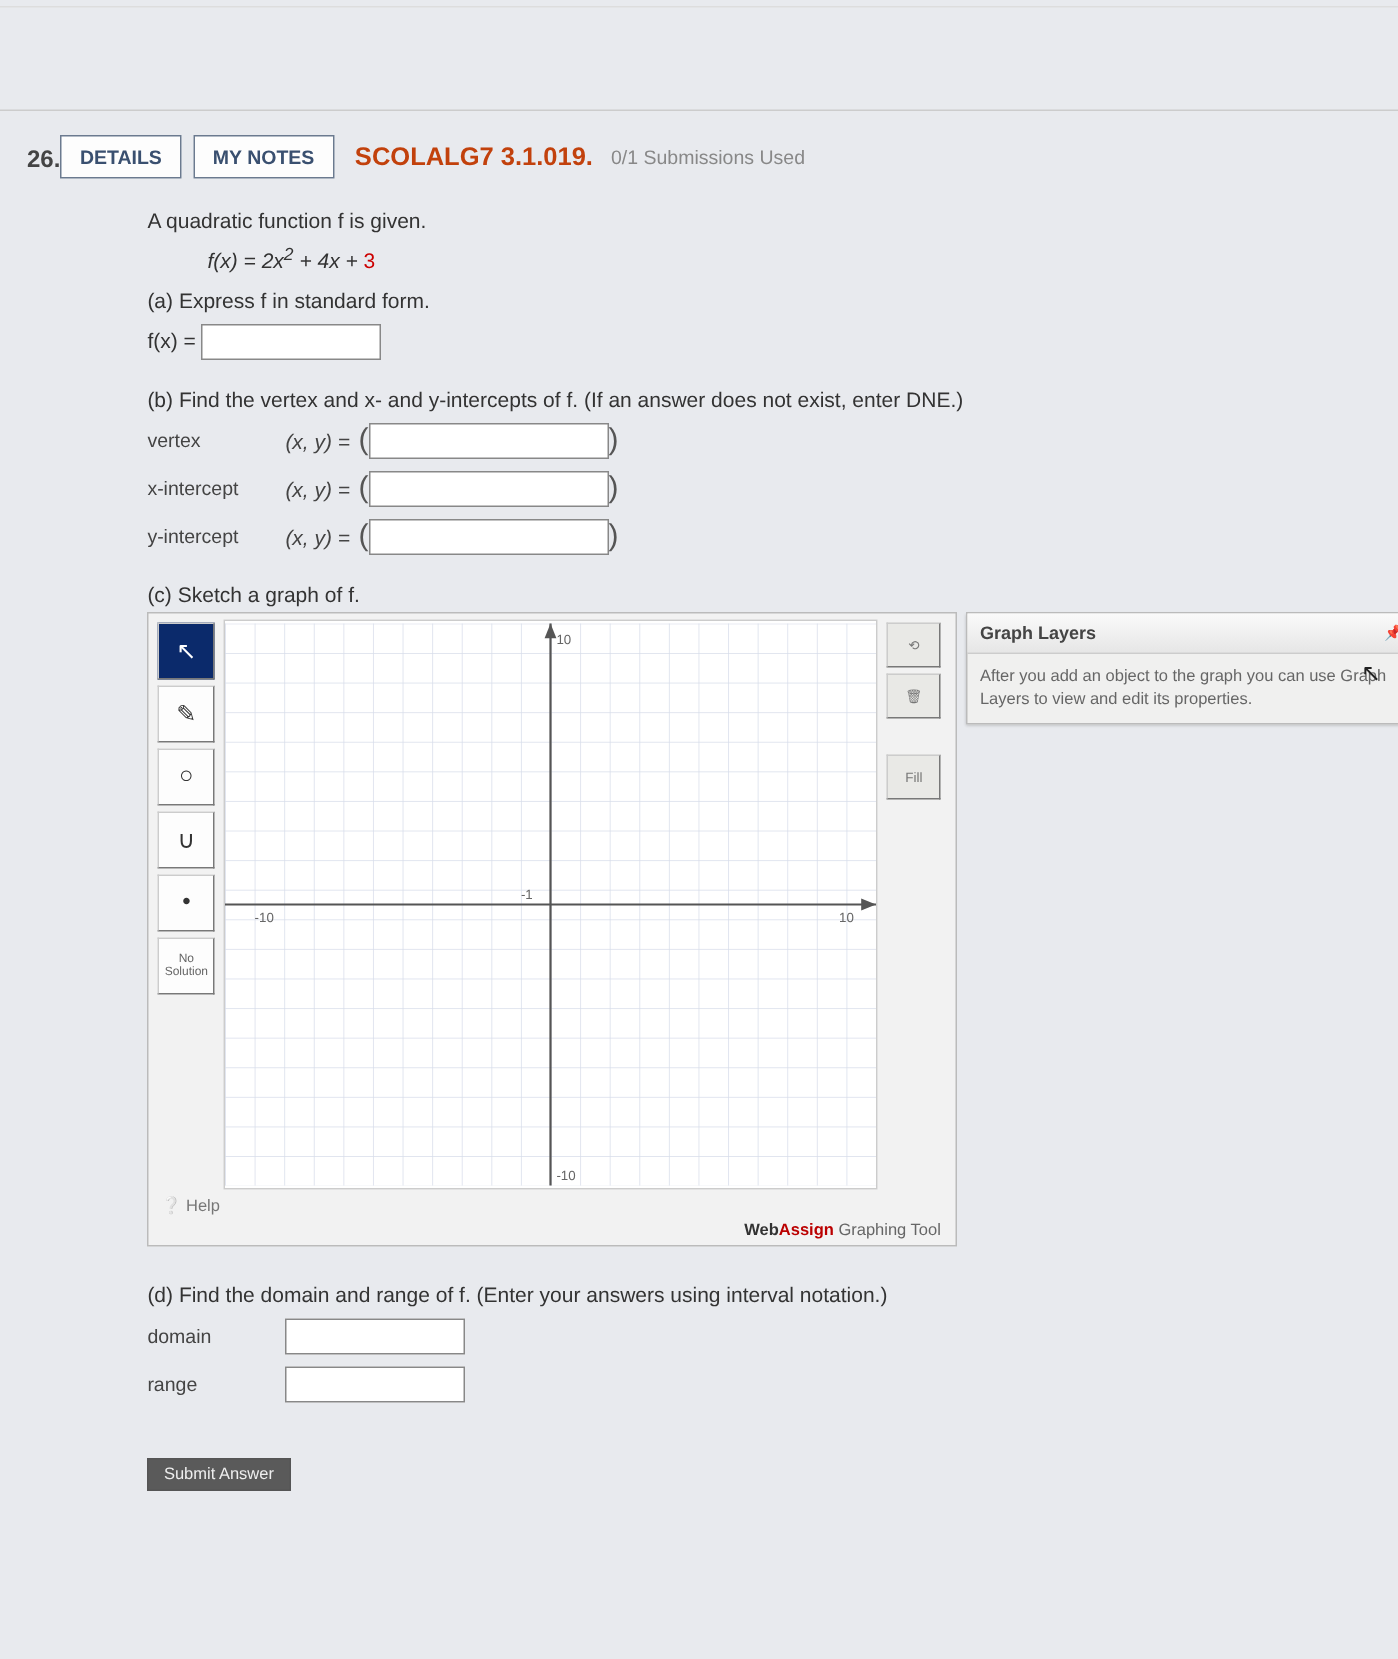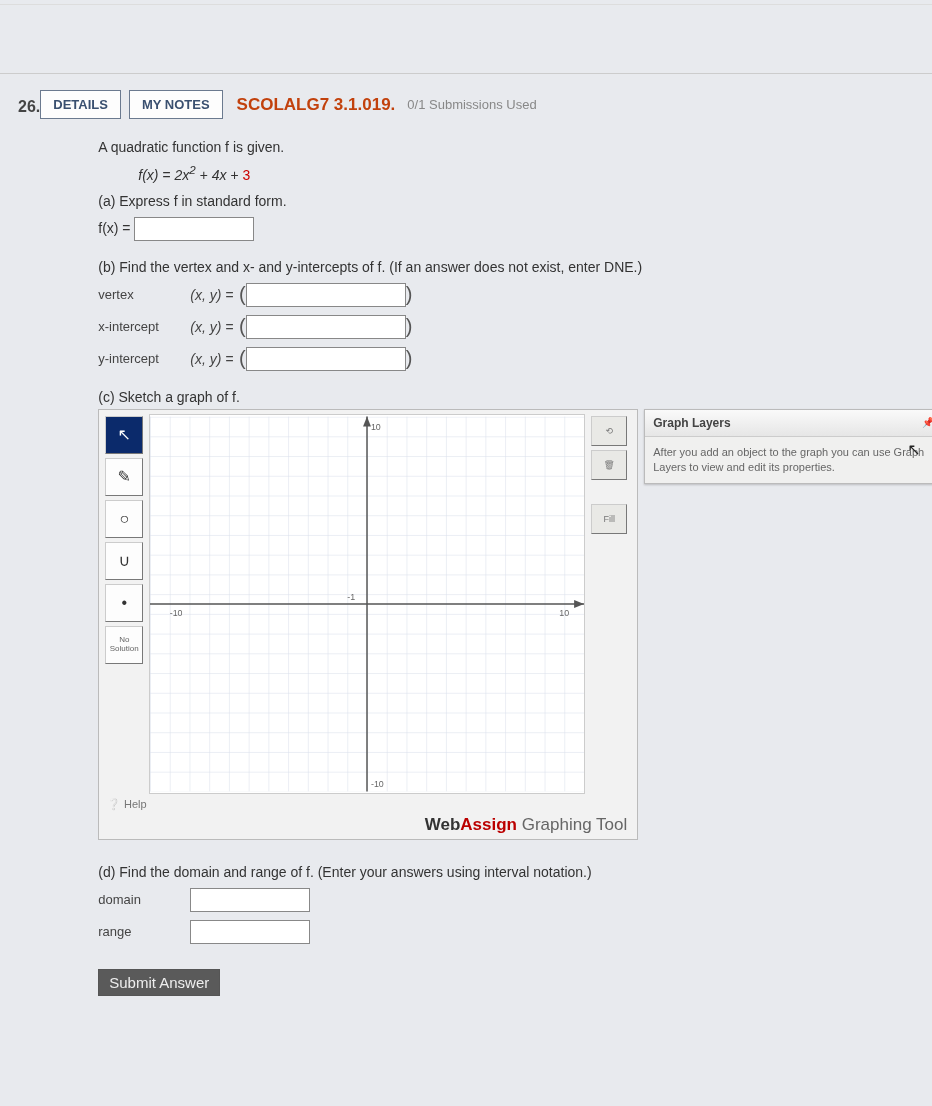--- a/index.html
+++ b/index.html
@@ -100,21 +100,21 @@
     margin: 0 4px;
     border: 1px solid #ccc;
     position:relative;
     height: 380px;
   }
   .grid-svg { width:100%; height:100%; display:block;}
   .rightcol { width:44px; display:flex; flex-direction:column; gap:4px; padding:2px;}
   .rtbtn { width:36px; height:30px; border:1px outset #ccc; background:#e9e9e6; font-size:9px; color:#777; display:flex; align-items:center; justify-content:center; cursor:pointer;}
   .rtbtn.gap { margin-top:20px;text-align:center; }
   .grapher-foot {
-    text-align:right; font-size:17px; color:#666; padding:4px 6px 0 0;
+    text-align:right; font-size:11px; color:#666; padding:4px 6px 0 0;
   }
   .grapher-foot .wa { color:#b00; font-weight:bold;}
   .grapher-foot .wa2 { color:#333; font-weight:bold;}
   .help-glob {
     font-size:11px; color:#777; padding:4px 0 0 4px;
   }
   
   .layers {
     position:absolute;
     left: 546px;
@@ -144,23 +144,23 @@
     position:absolute;
     left: 262px; top: 30px;
     font-size:16px; color:#222;
     pointer-events:none;
   }
   .graph-section { position:relative; width: 860px; }
   .submit-btn {
     border:1px solid #555;
     background:#5a5a5a;
     color:#eee;
-    font-size:15px;
+    font-size:11px;
     padding:4px 10px;
-    margin-top: 7px;
+    margin-top: 19px;
     cursor:pointer;
   }
 </style>
 </head>
 <body>
 
 <div class="top-gap">
   <div class="top-gap-inner"></div>
 </div>
 

